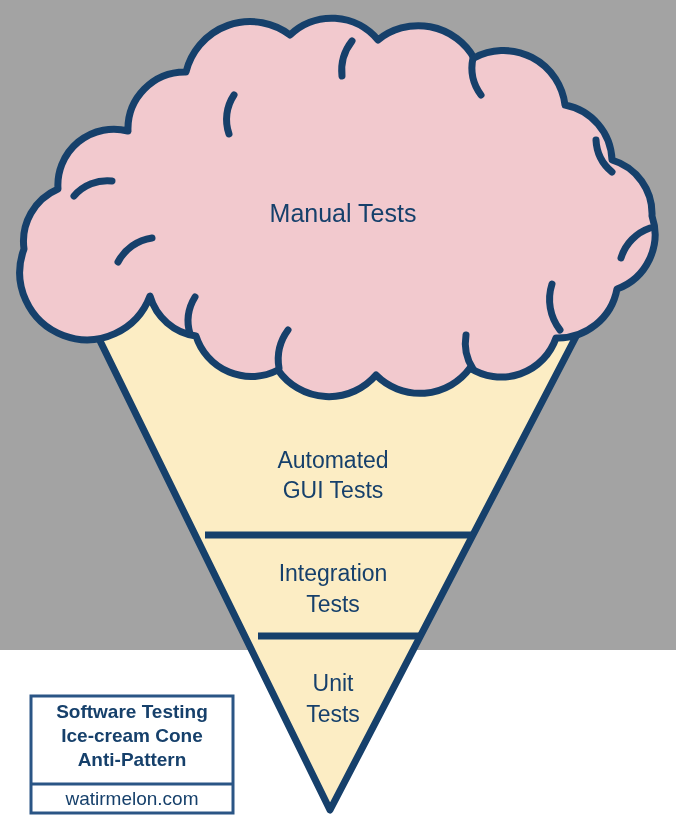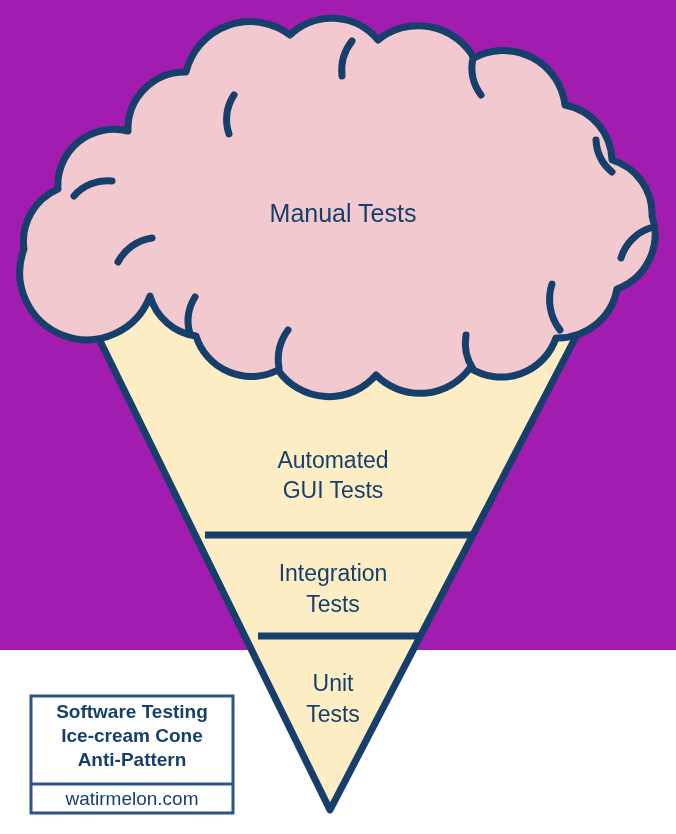--- a/index.html
+++ b/index.html
@@ -11,21 +11,21 @@
   body {
     width: 676px;
     height: 834px;
     font-family: "Liberation Sans", sans-serif;
     overflow: hidden;
   }
   #diagram-root {
     position: relative;
     width: 676px;
     height: 650px;
-    background: #a21caf;
+    background: #a3a3a3;
   }
   #cone-svg {
     position: absolute;
     left: 0;
     top: 0;
     width: 676px;
     height: 834px;
     display: block;
   }
   .label-text {

